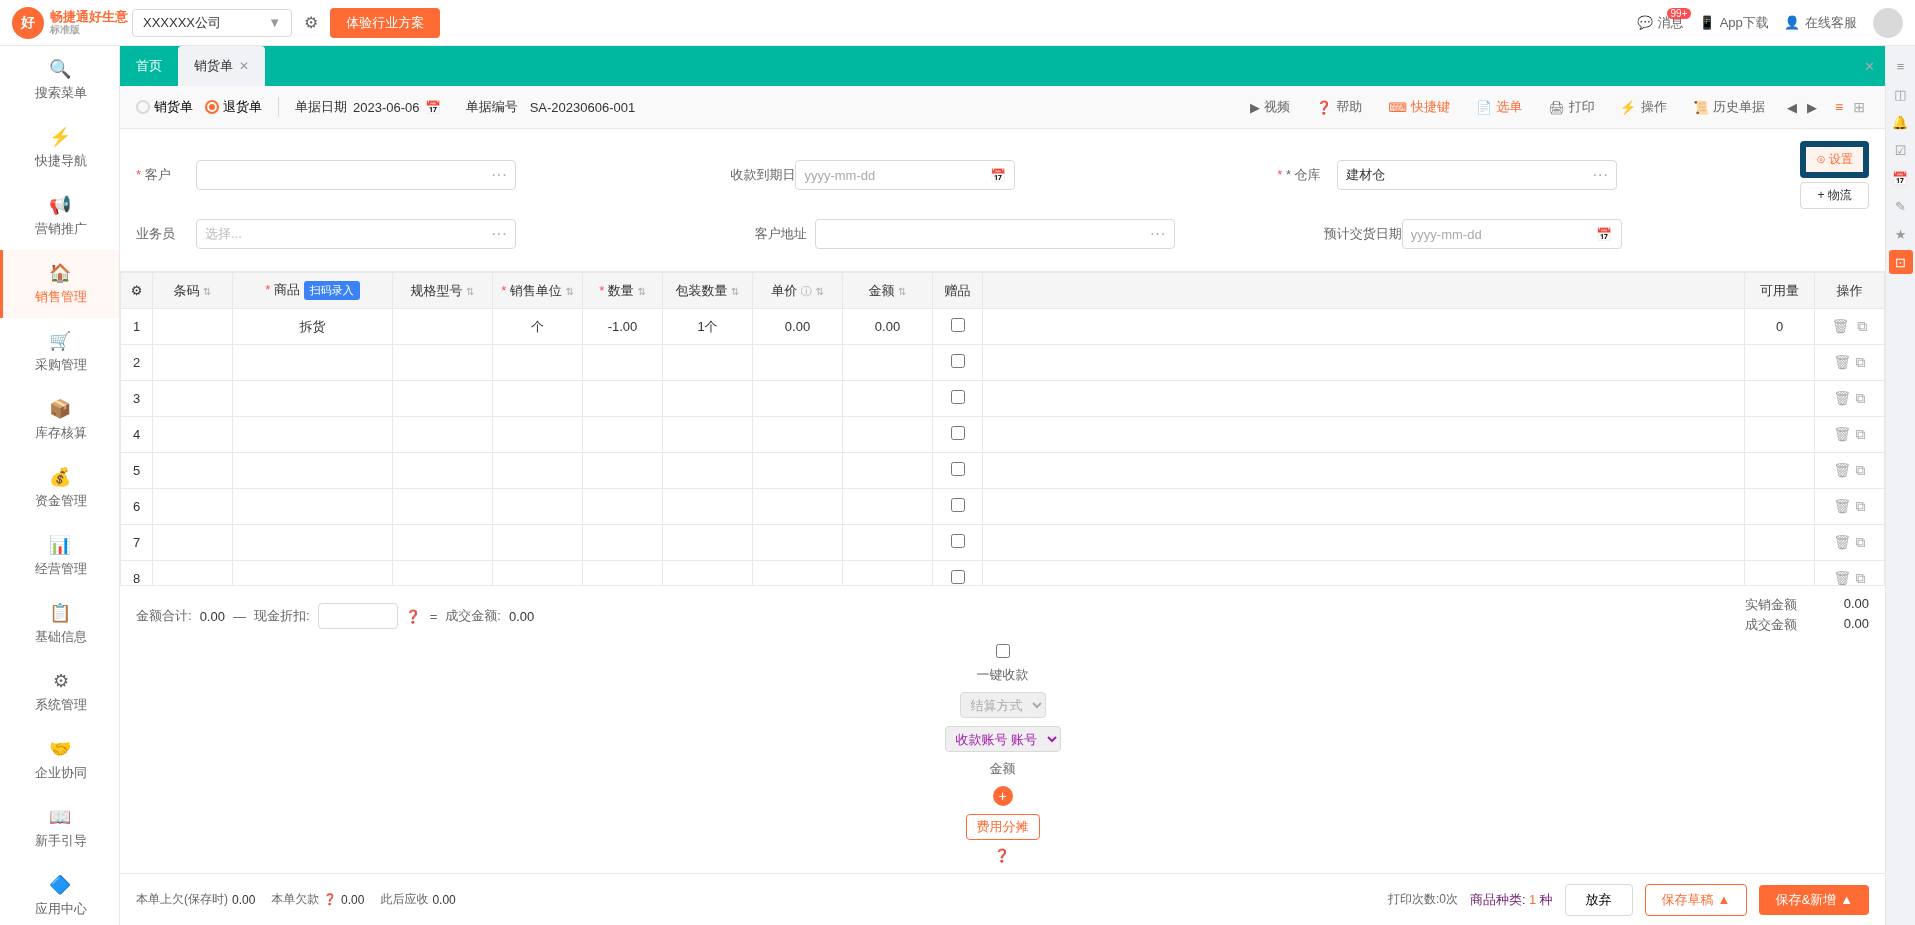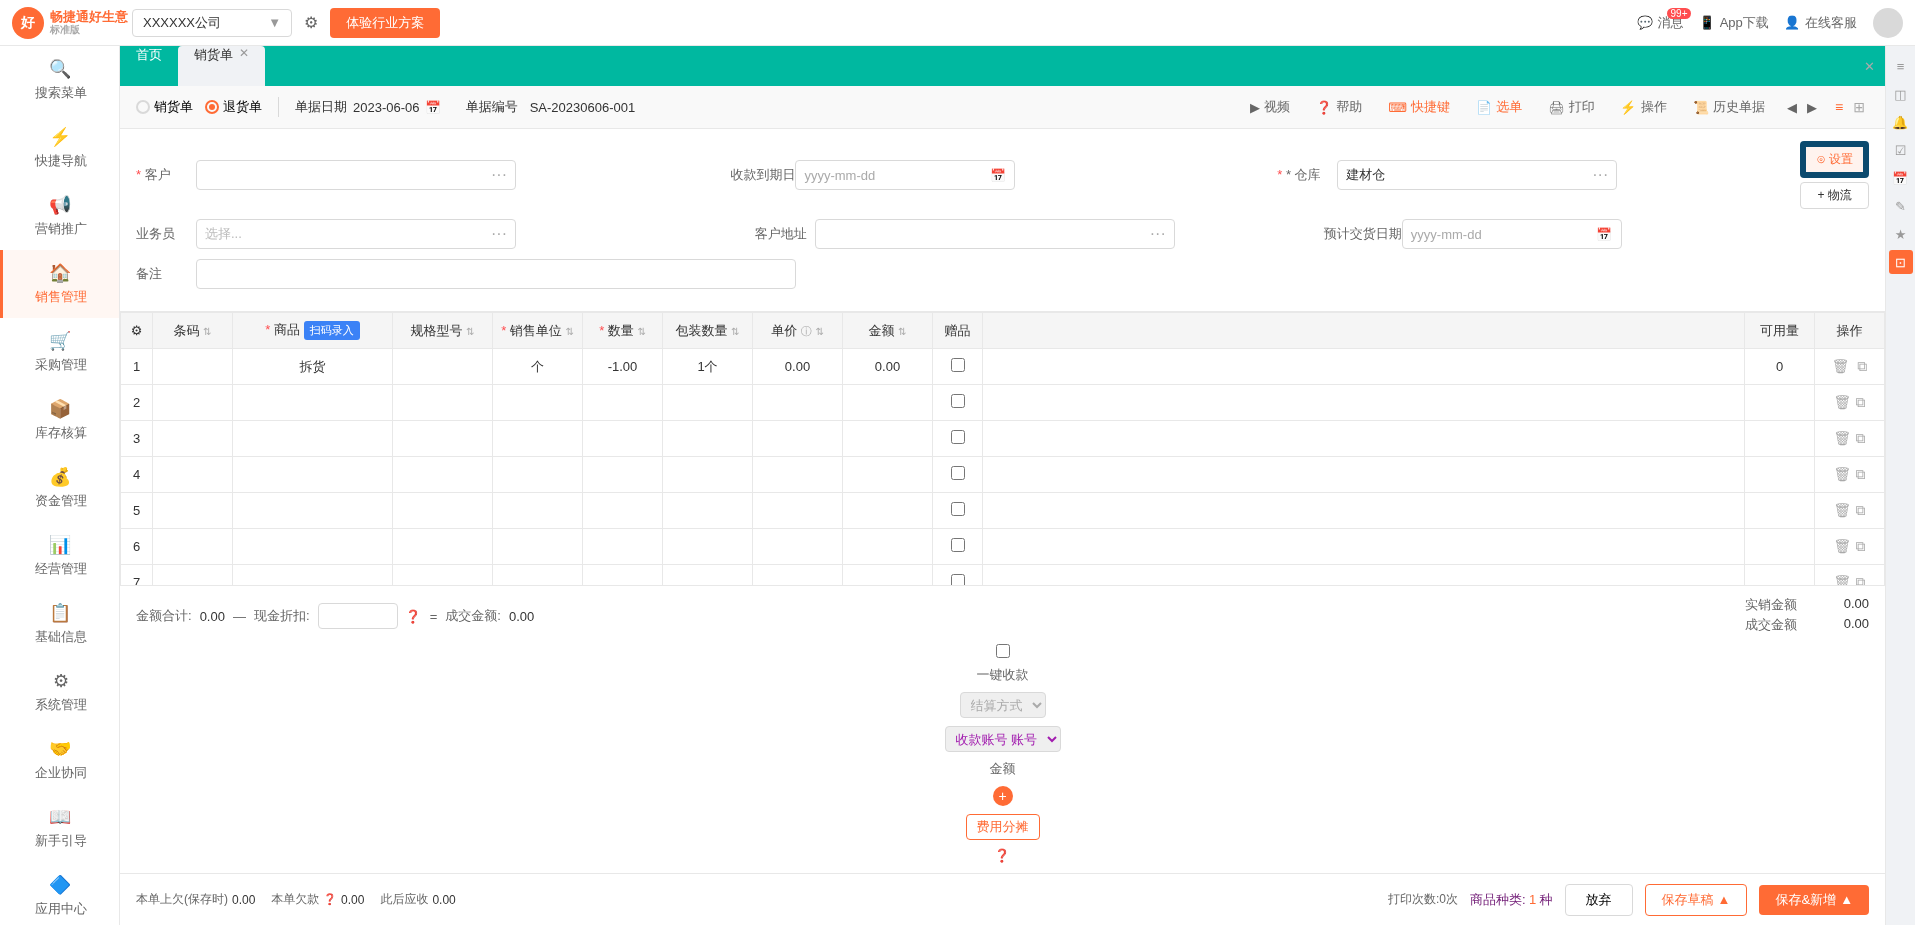--- a/index.html
+++ b/index.html
@@ -144,21 +144,21 @@
       display: flex;
       align-items: center;
       padding: 0;
       flex-shrink: 0;
       height: 40px;
     }
     .tab-item {
       padding: 0 16px;
       height: 40px;
       display: flex;
-      align-items: flex-start;
+      align-items: center;
       cursor: pointer;
       color: rgba(255,255,255,0.85);
       font-size: 13px;
       gap: 6px;
     }
     .tab-item.active {
       background: #f0f2f5;
       color: #333;
       border-radius: 4px 4px 0 0;
     }
@@ -755,24 +755,20 @@
 
           <div class="field-group" style="flex:1.1;margin-left:24px">
             <span class="field-label">预计交货日期</span>
             <div class="date-input">
               <span>yyyy-mm-dd</span>
               <span>📅</span>
             </div>
           </div>
         </div>
 
-        <div class="fields-row">
-          <span class="field-label">备注</span>
-          <div class="notes-input"></div>
-        </div>
       </div>
 
       <div class="table-area">
         <table class="data-table">
           <thead>
             <tr>
               <th style="width:32px">⚙</th>
               <th style="width:80px">
                 <span>条码</span>
                 <span class="sort-icon">⇅</span>

